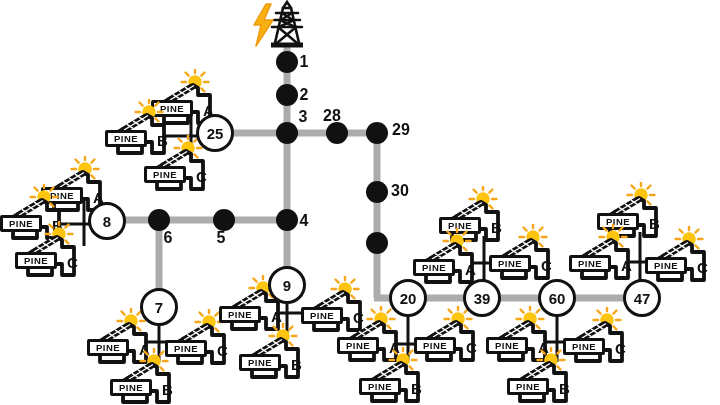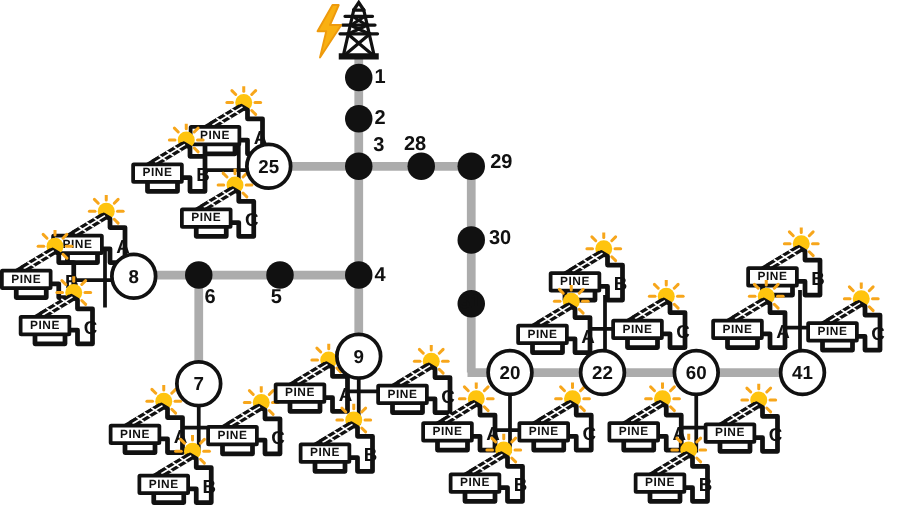--- a/index.html
+++ b/index.html
@@ -621,17 +621,17 @@
       <div class="nlabel" style="left: 221px; top: 238px;">5</div>
       <div class="dot" style="left: 159px; top: 220px;"></div>
       <div class="nlabel" style="left: 168px; top: 238px;">6</div>
     </div>
   <div id="buses">
       <div class="bus" style="left: 215px; top: 133px;">25</div>
       <div class="bus" style="left: 107px; top: 221px;">8</div>
       <div class="bus" style="left: 159px; top: 307px;">7</div>
       <div class="bus" style="left: 287px; top: 285px;">9</div>
       <div class="bus" style="left: 408px; top: 298px;">20</div>
-      <div class="bus" style="left: 482px; top: 298px;">22</div>
+      <div class="bus" style="left: 482px; top: 298px;">39</div>
       <div class="bus" style="left: 557px; top: 298px;">60</div>
-      <div class="bus" style="left: 642px; top: 298px;">41</div>
+      <div class="bus" style="left: 642px; top: 298px;">47</div>
     </div>
 </div>
 
 </body></html>

